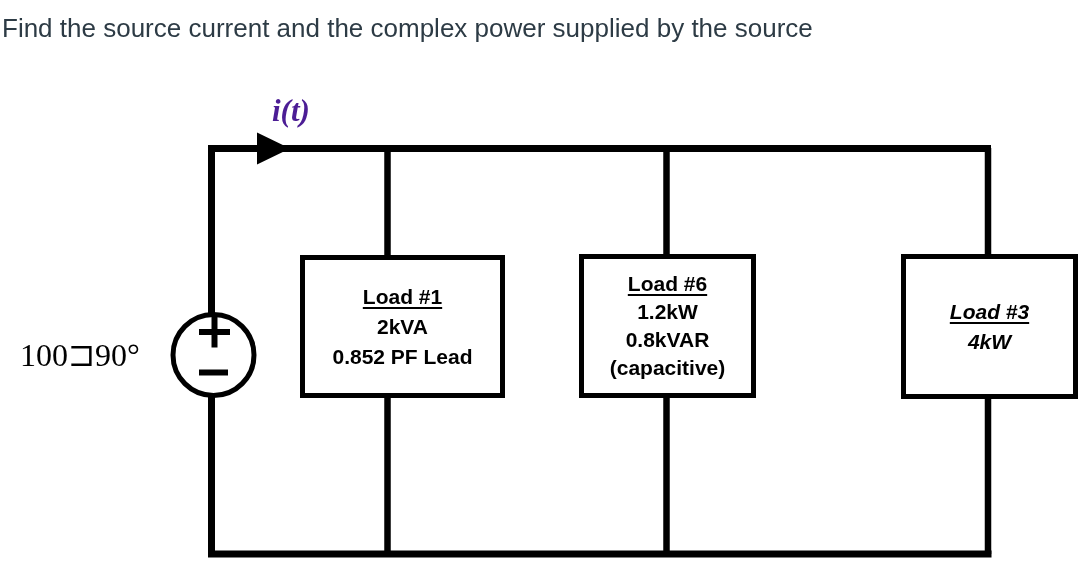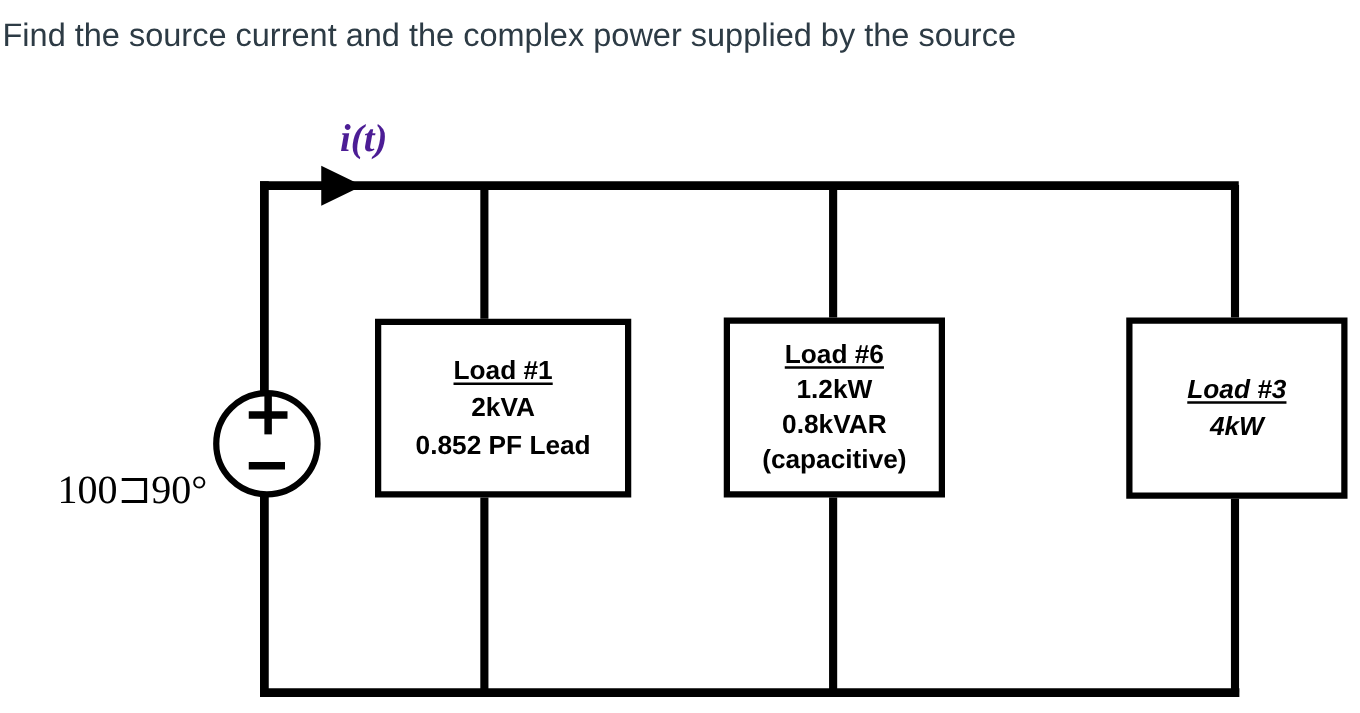--- a/index.html
+++ b/index.html
@@ -46,28 +46,27 @@
   }
   .load-box .ln { line-height: 30px; white-space: nowrap; }
   .load-box.four-lines .ln { line-height: 28px; }
   .load-name {
     text-decoration: underline;
     text-decoration-thickness: 2px;
     text-underline-offset: 3px;
   }
   .src-label {
     position: absolute;
-    left: 46px;
+    left: 20px;
     top: 338px;
     font-family: "Liberation Serif", "DejaVu Serif", "DejaVu Sans", serif;
     font-size: 32px;
     line-height: 34px;
     color: #000000;
     white-space: nowrap;
-    margin-top: 36px;
   }
   .current-label {
     position: absolute;
     left: 272px;
     top: 94px;
     font-family: "Liberation Serif", "DejaVu Serif", serif;
     font-style: italic;
     font-weight: bold;
     font-size: 31px;
     line-height: 34px;

